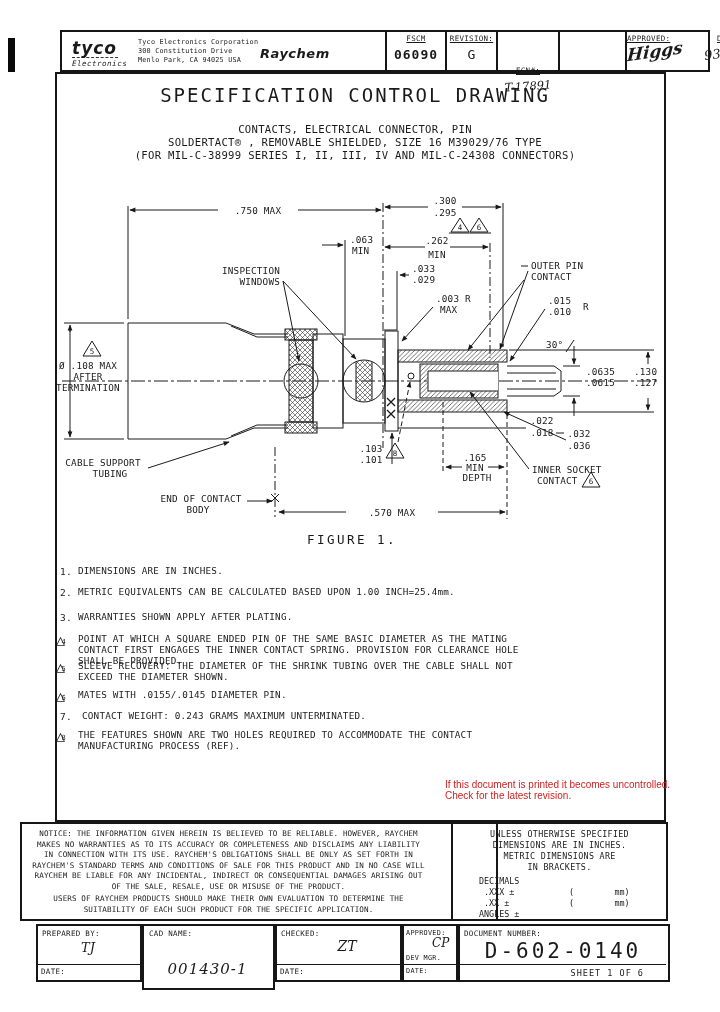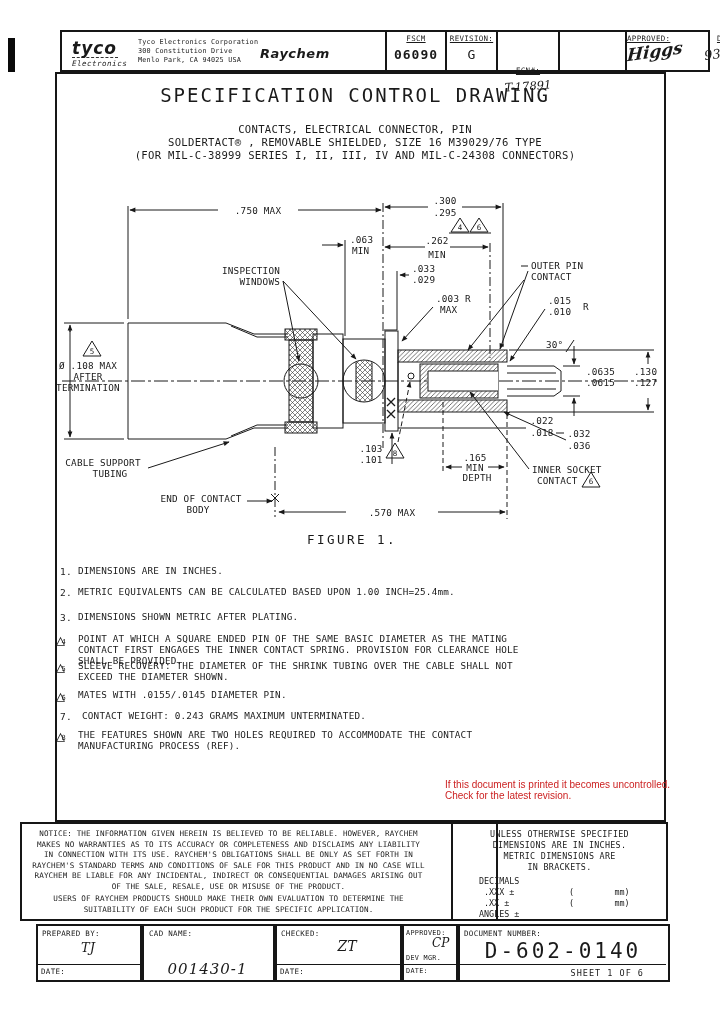--- a/index.html
+++ b/index.html
@@ -276,21 +276,21 @@
   </svg>
 
   <div>
     <span class="note-marker" style="left:60px;top:566px;">1.</span>
     <span class="note-text" style="left:78px;top:566px;">DIMENSIONS ARE IN INCHES.</span>
 
     <span class="note-marker" style="left:60px;top:587px;">2.</span>
     <span class="note-text" style="left:78px;top:587px;">METRIC EQUIVALENTS CAN BE CALCULATED BASED UPON 1.00 INCH=25.4mm.</span>
 
     <span class="note-marker" style="left:60px;top:612px;">3.</span>
-    <span class="note-text" style="left:78px;top:612px;">DIMENSIONS SHOWN METRIC AFTER PLATING.</span>
+    <span class="note-text" style="left:78px;top:612px;">WARRANTIES SHOWN APPLY AFTER PLATING.</span>
 
     <span class="tflag" style="left:56px;top:634px;">
       <span class="tri"></span>
       <span class="num">4</span>
     </span>
     <span class="note-text" style="left:78px;top:634px;">POINT AT WHICH A SQUARE ENDED PIN OF THE SAME BASIC DIAMETER AS THE MATING CONTACT FIRST ENGAGES THE INNER CONTACT SPRING. PROVISION FOR CLEARANCE HOLE SHALL BE PROVIDED.</span>
 
     <span class="tflag" style="left:56px;top:661px;">
       <span class="tri"></span>
       <span class="num">5</span>
@@ -337,21 +337,21 @@
   </div>
 
   <div class="box" style="left:36px;top:924px;width:106px;height:58px;padding-left:16px;">
     <div class="lbl abs" style="left:4px;top:3px;">PREPARED BY:</div>
     <div class="hand ctr abs" style="left:0;top:14px;width:100px;font-size:13px;">TJ</div>
     <div class="abs" style="left:0;top:38px;width:102px;height:16px;border-top:1.5px solid #161616;">
       <div class="lbl" style="padding:2px 0 0 3px;">DATE:</div>
     </div>
   </div>
 
-  <div class="box" style="left:142px;top:924px;width:133px;height:58px;">
+  <div class="box" style="left:142px;top:924px;width:133px;height:66px;">
     <div class="lbl abs" style="left:5px;top:3px;">CAD NAME:</div>
     <div class="hand ctr abs" style="left:0;top:34px;width:127px;font-size:15px;letter-spacing:1px;">001430-1</div>
   </div>
 
   <div class="box" style="left:275px;top:924px;width:127px;height:58px;">
     <div class="lbl abs" style="left:4px;top:3px;">CHECKED:</div>
     <div class="hand ctr abs" style="left:20px;top:12px;width:100px;font-size:14px;">ZT</div>
     <div class="abs" style="left:0;top:38px;width:123px;height:16px;border-top:1.5px solid #161616;">
       <div class="lbl" style="padding:2px 0 0 3px;">DATE:</div>
     </div>

